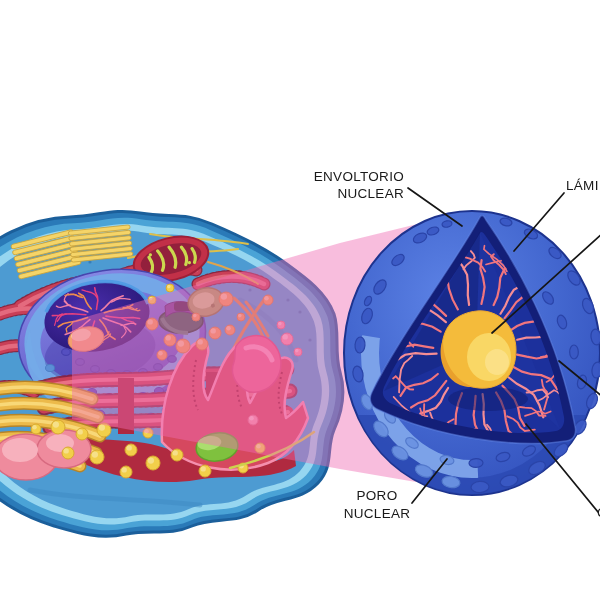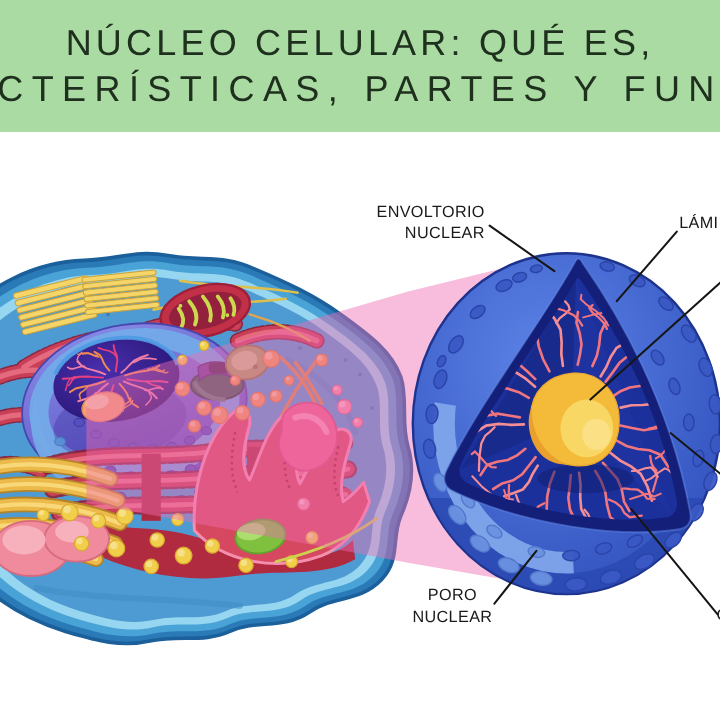--- a/index.html
+++ b/index.html
@@ -16,24 +16,20 @@
   .t2{letter-spacing:7px;}
   svg.art{position:absolute;top:0;left:0;}
   svg text{font-family:"Liberation Sans",sans-serif;font-size:13.5px;fill:var(--label-text);letter-spacing:0.3px;}
   .ptr{stroke:var(--pointer);stroke-width:1.7;stroke-linecap:round;}
 </style>
 </head>
 <body>
 
 <div class="page">
 
-  <header class="banner">
-    <div class="title-line">NÚCLEO CELULAR: QUÉ ES,</div>
-    <div class="title-line t2">CTERÍSTICAS, PARTES Y FUN</div>
-  </header>
 
   <svg class="art" width="600" height="600" viewBox="0 0 600 600">
     <defs>
       <radialGradient id="sphereGrad" cx="42%" cy="32%" r="80%">
         <stop offset="0" stop-color="#5d83e6"></stop>
           <stop offset="0.5" stop-color="#4468d0"></stop>
         <stop offset="0.8" stop-color="#3757c2"></stop>
           <stop offset="1" stop-color="#2a45ac"></stop>
       </radialGradient>
       <linearGradient id="envGrad" x1="0" y1="0" x2="0.3" y2="1">

